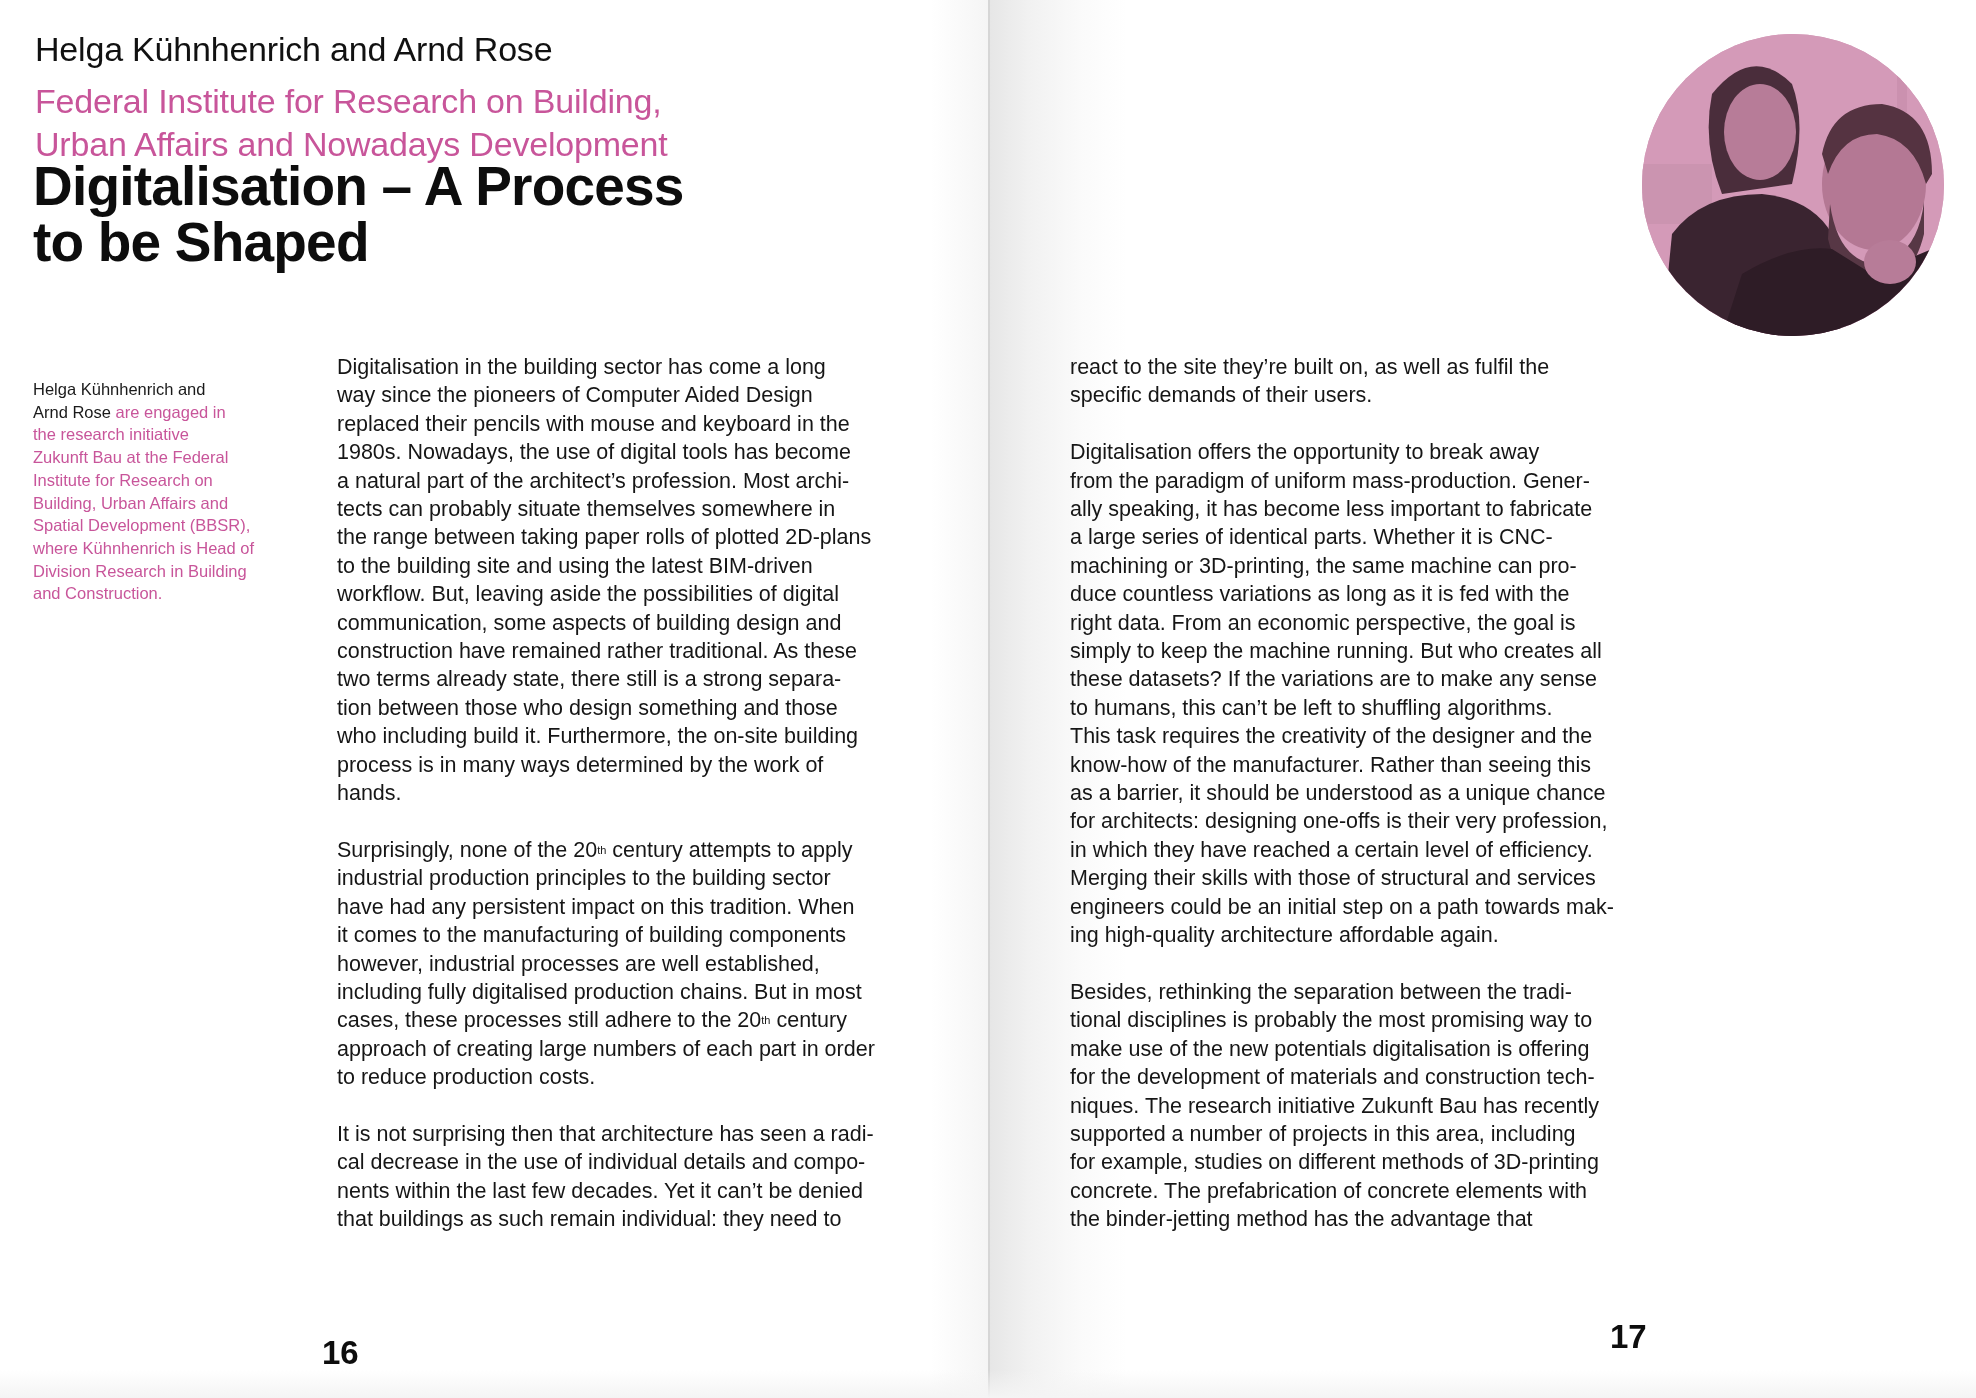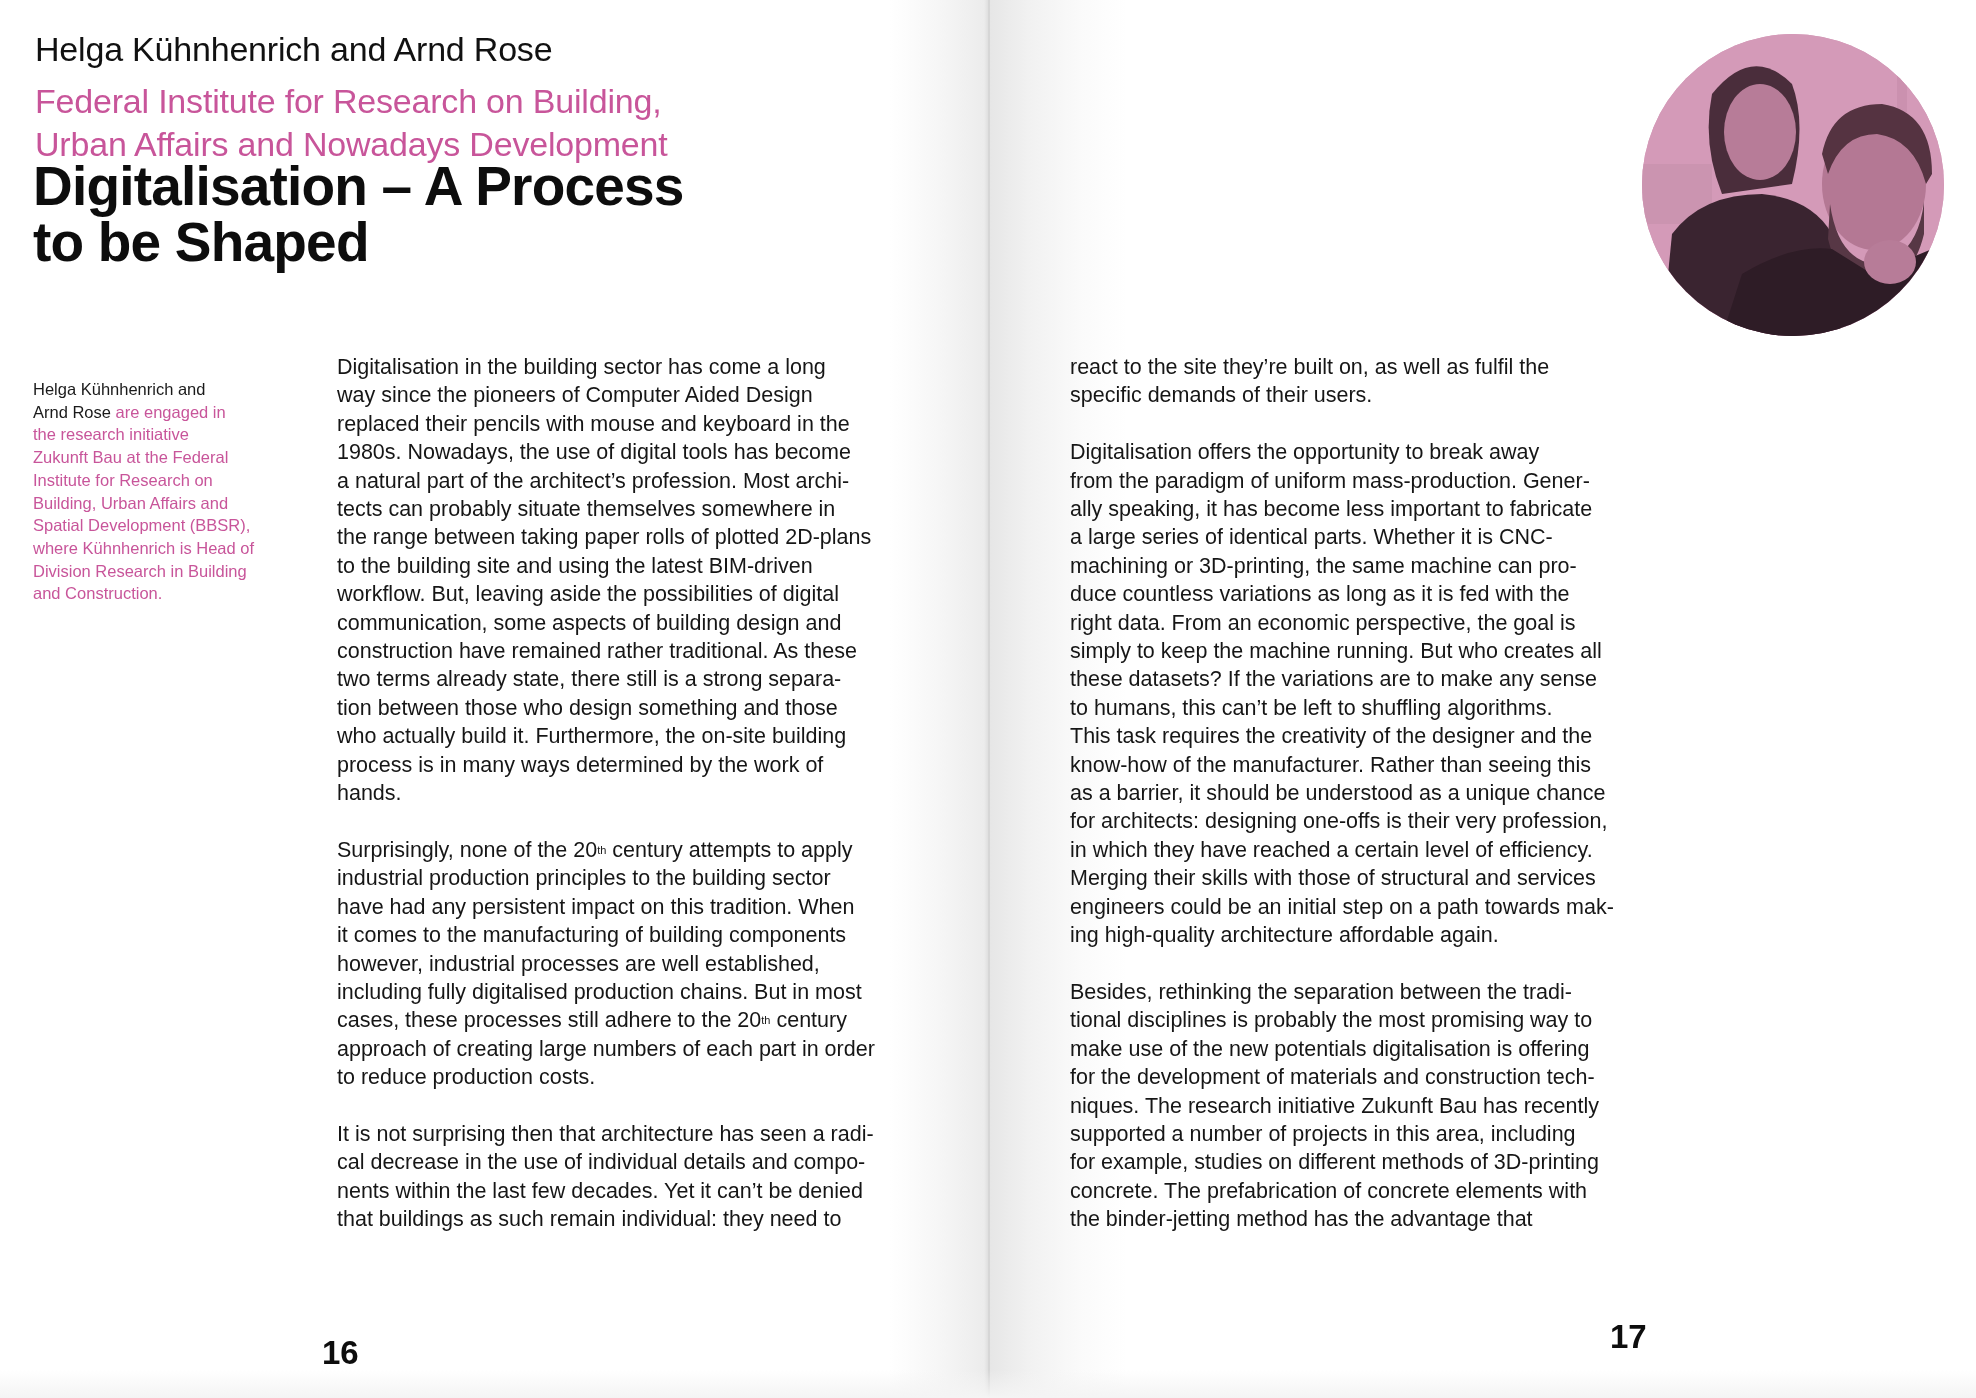--- a/index.html
+++ b/index.html
@@ -4,21 +4,21 @@
 <style>
   html, body { margin:0; padding:0; }
   body {
     width:1976px; height:1398px; position:relative; overflow:hidden;
     background:#ffffff;
     font-family:"Liberation Sans", "DejaVu Sans", sans-serif;
     color:#141414;
   }
   .page { position:absolute; top:0; height:1398px; background:#fff; }
   .page-left { left:0; width:989px;
-    background:linear-gradient(to right, #ffffff 0%, #ffffff 90%, #f6f6f6 95%, #ececec 99.5%, #dcdcdc 100%); }
+    background:linear-gradient(to right, #ffffff 0%, #ffffff 90%, #f6f6f6 95%, #ececec 99.5%, #dcdcdc 100%);padding-left:45px; }
   .page-right { left:989px; width:987px;
     background:linear-gradient(to right, #e6e6e6 0%, #f1f1f1 4%, #fafafa 9%, #ffffff 14%, #ffffff 100%); }
   .gutter-line { position:absolute; left:988px; top:0; width:2px; height:1398px; background:#d6d6d6; }
   .bottom-fade { position:absolute; left:0; right:0; top:1370px; height:28px;
     background:linear-gradient(to bottom, rgba(245,245,245,0) 0%, #f4f4f4 100%); }
 
   .authors { position:absolute; left:35px; top:28px; font-size:34px; line-height:43px; color:#111; letter-spacing:-0.2px; }
   .institute { position:absolute; left:35px; top:80px; width:720px; font-size:34px; line-height:43px; color:#c8559a; letter-spacing:-0.2px; }
   .title { position:absolute; left:33px; top:158px; width:760px; font-size:55px; line-height:56px; font-weight:bold; color:#0d0d0d; letter-spacing:-0.8px; margin:0; }
 
@@ -75,21 +75,21 @@
       <span class="line">1980s. Nowadays, the use of digital tools has become</span>
       <span class="line">a natural part of the architect’s profession. Most archi-</span>
       <span class="line">tects can probably situate themselves somewhere in</span>
       <span class="line">the range between taking paper rolls of plotted 2D-plans</span>
       <span class="line">to the building site and using the latest BIM-driven</span>
       <span class="line">workflow. But, leaving aside the possibilities of digital</span>
       <span class="line">communication, some aspects of building design and</span>
       <span class="line">construction have remained rather traditional. As these</span>
       <span class="line">two terms already state, there still is a strong separa-</span>
       <span class="line">tion between those who design something and those</span>
-      <span class="line">who actually build it. Furthermore, the on-site building</span>
+      <span class="line">who including build it. Furthermore, the on-site building</span>
       <span class="line">process is in many ways determined by the work of</span>
       <span class="line">hands.</span>
     </p>
     <p>
       <span class="line"><span>Surprisingly, none of the 20</span><sup>th</sup><span> century attempts to apply</span></span>
       <span class="line">industrial production principles to the building sector</span>
       <span class="line">have had any persistent impact on this tradition. When</span>
       <span class="line">it comes to the manufacturing of building components</span>
       <span class="line">however, industrial processes are well established,</span>
       <span class="line">including fully digitalised production chains. But in most</span>

